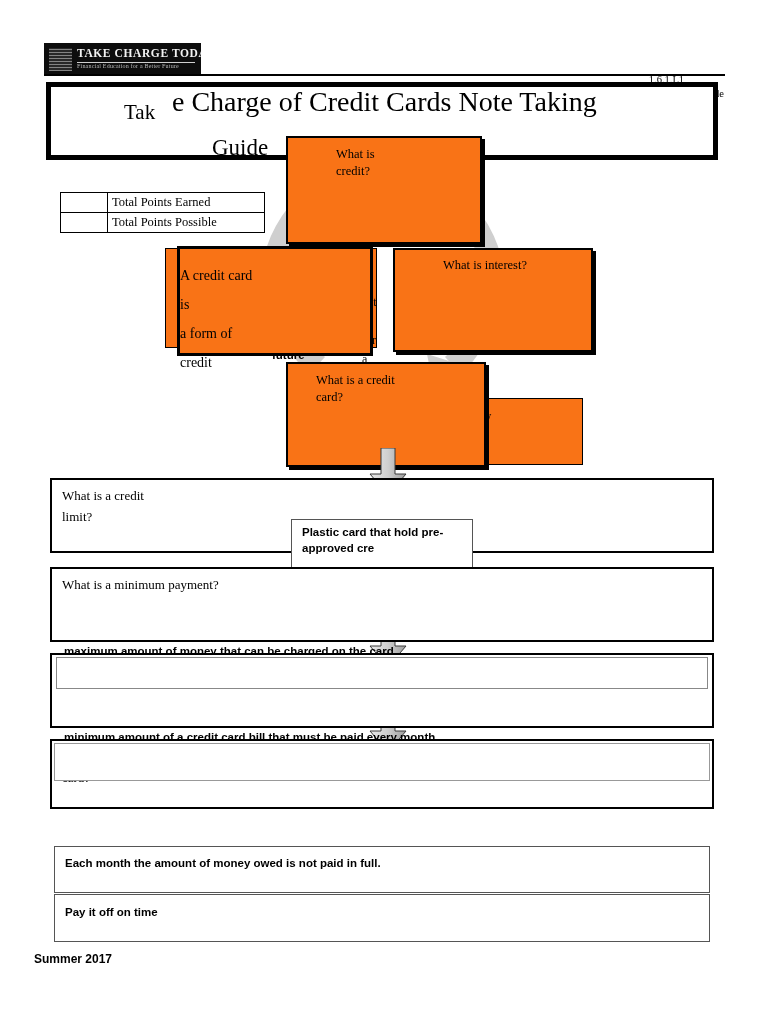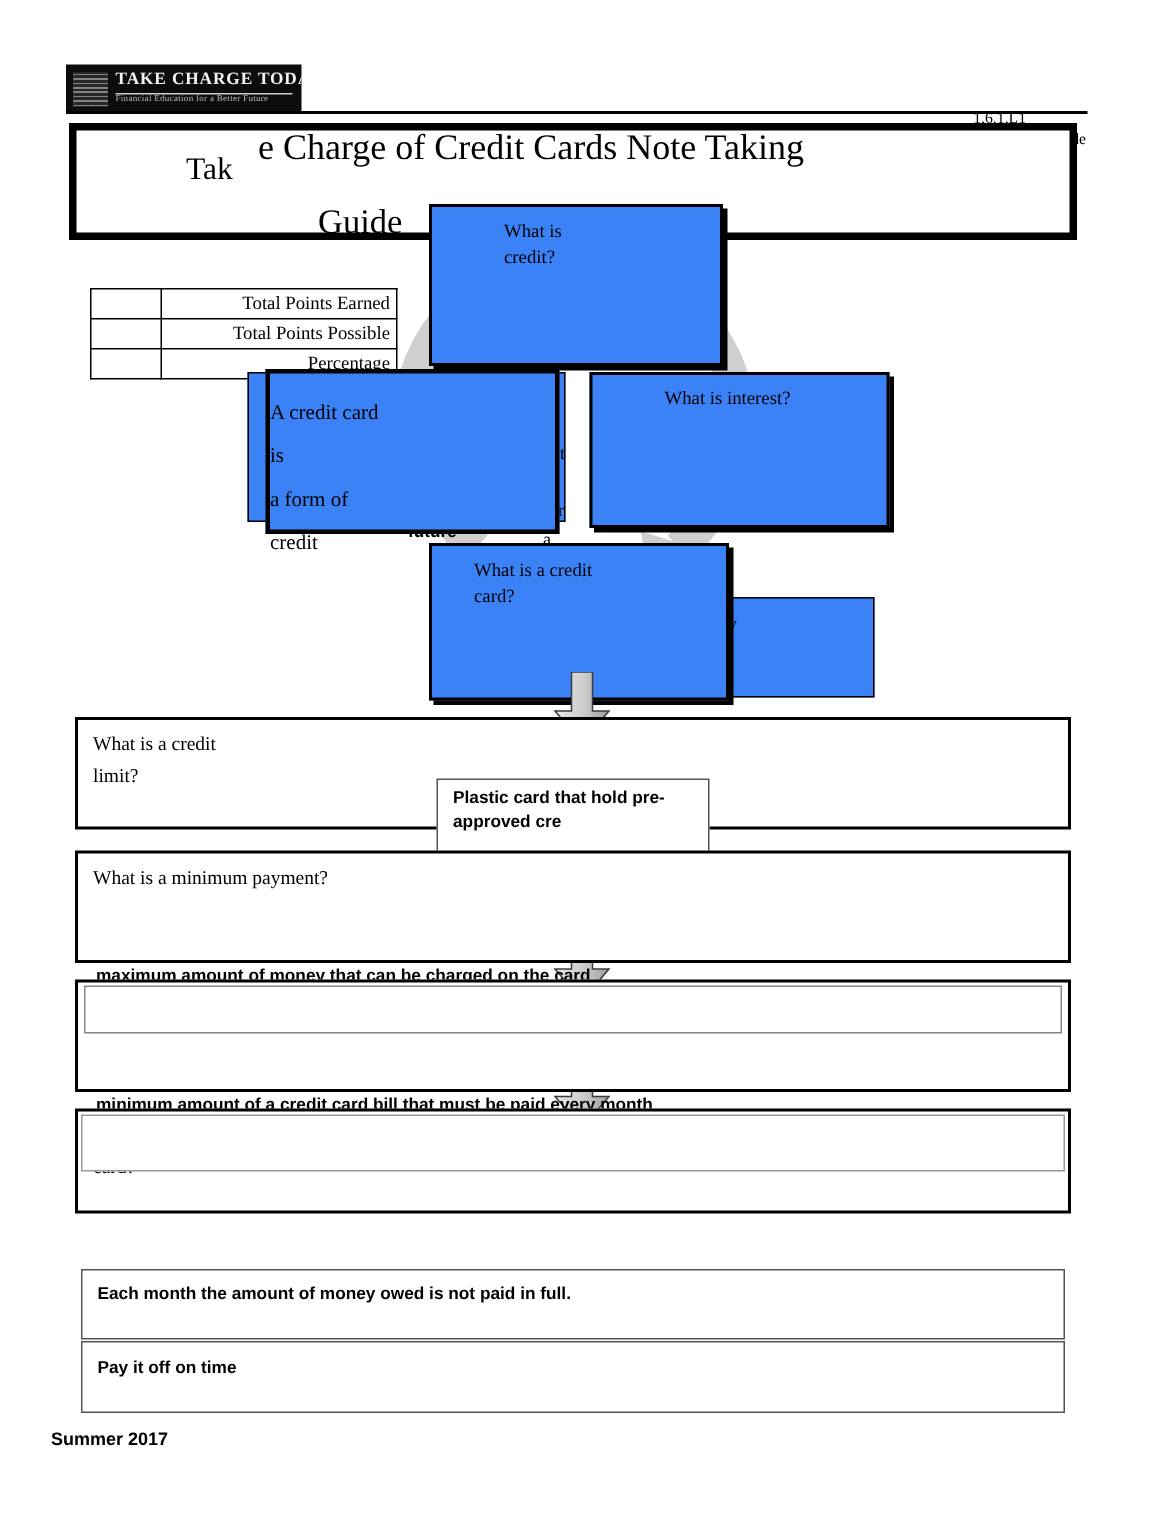--- a/index.html
+++ b/index.html
@@ -94,60 +94,59 @@
     position: absolute;
     left: 124px; top: 100px;
     font-family: "Liberation Serif", serif;
     font-size: 21px;
     white-space: nowrap;
   }
   .title-line-b {
     position: absolute;
     left: 172px; top: 86px;
     font-family: "Liberation Serif", serif;
-    font-size: 24px;
+    font-size: 28px;
     white-space: nowrap;
   }
   .title-line-c {
     position: absolute;
     left: 212px; top: 135px;
     font-family: "Liberation Serif", serif;
     font-size: 23px;
     white-space: nowrap;
   }
 
   
   .pts-table {
     position: absolute;
     left: 60px; top: 192px;
     border-collapse: collapse;
     font-family: "Liberation Serif", serif;
     font-size: 12.5px;
-    text-align: right;
   }
   .pts-table td {
     border: 1px solid #000;
     height: 19px;
     padding: 0 4px;
     vertical-align: middle;
   }
   .pts-blank { width: 38px; }
   .pts-label { width: 148px; }
 
   
   .cycle-ring {
     position: absolute;
     left: 229px; top: 152px;
     width: 305px; height: 260px;
     pointer-events: none;
   }
 
   .node {
     position: absolute;
-    background: #3b82f6;
+    background: #f97316;
     border: 2px solid #000;
     box-sizing: border-box;
     box-shadow: 3px 3px 0 #000;
     font-family: "Liberation Serif", serif;
     font-size: 12.5px;
     line-height: 17px;
   }
   .node .txt {
     position: absolute;
     left: 48px; top: 8px;
@@ -268,24 +267,20 @@
 
   <table class="pts-table">
     <tbody>
         <tr>
       <td class="pts-blank"></td>
       <td class="pts-label">Total Points Earned</td>
     </tr>
     <tr>
       <td class="pts-blank"></td>
       <td class="pts-label">Total Points Possible</td>
-    </tr>
-    <tr>
-      <td class="pts-blank"></td>
-      <td class="pts-label">Percentage</td>
     </tr>
   </tbody>
     </table>
 
   <div class="cycle-ring">
     <svg width="305" height="260" viewBox="0 0 305 260">
       <g fill="#cfcfcf">
 
         <path d="M32,138 A125,125 0 0 1 62,52 L78,68 A102,102 0 0 0 53,140 Z" transform="rotate(4 152 130)"></path>
         <path d="M52,46 L92,36 L78,76 Z" transform="rotate(4 152 130)"></path>

